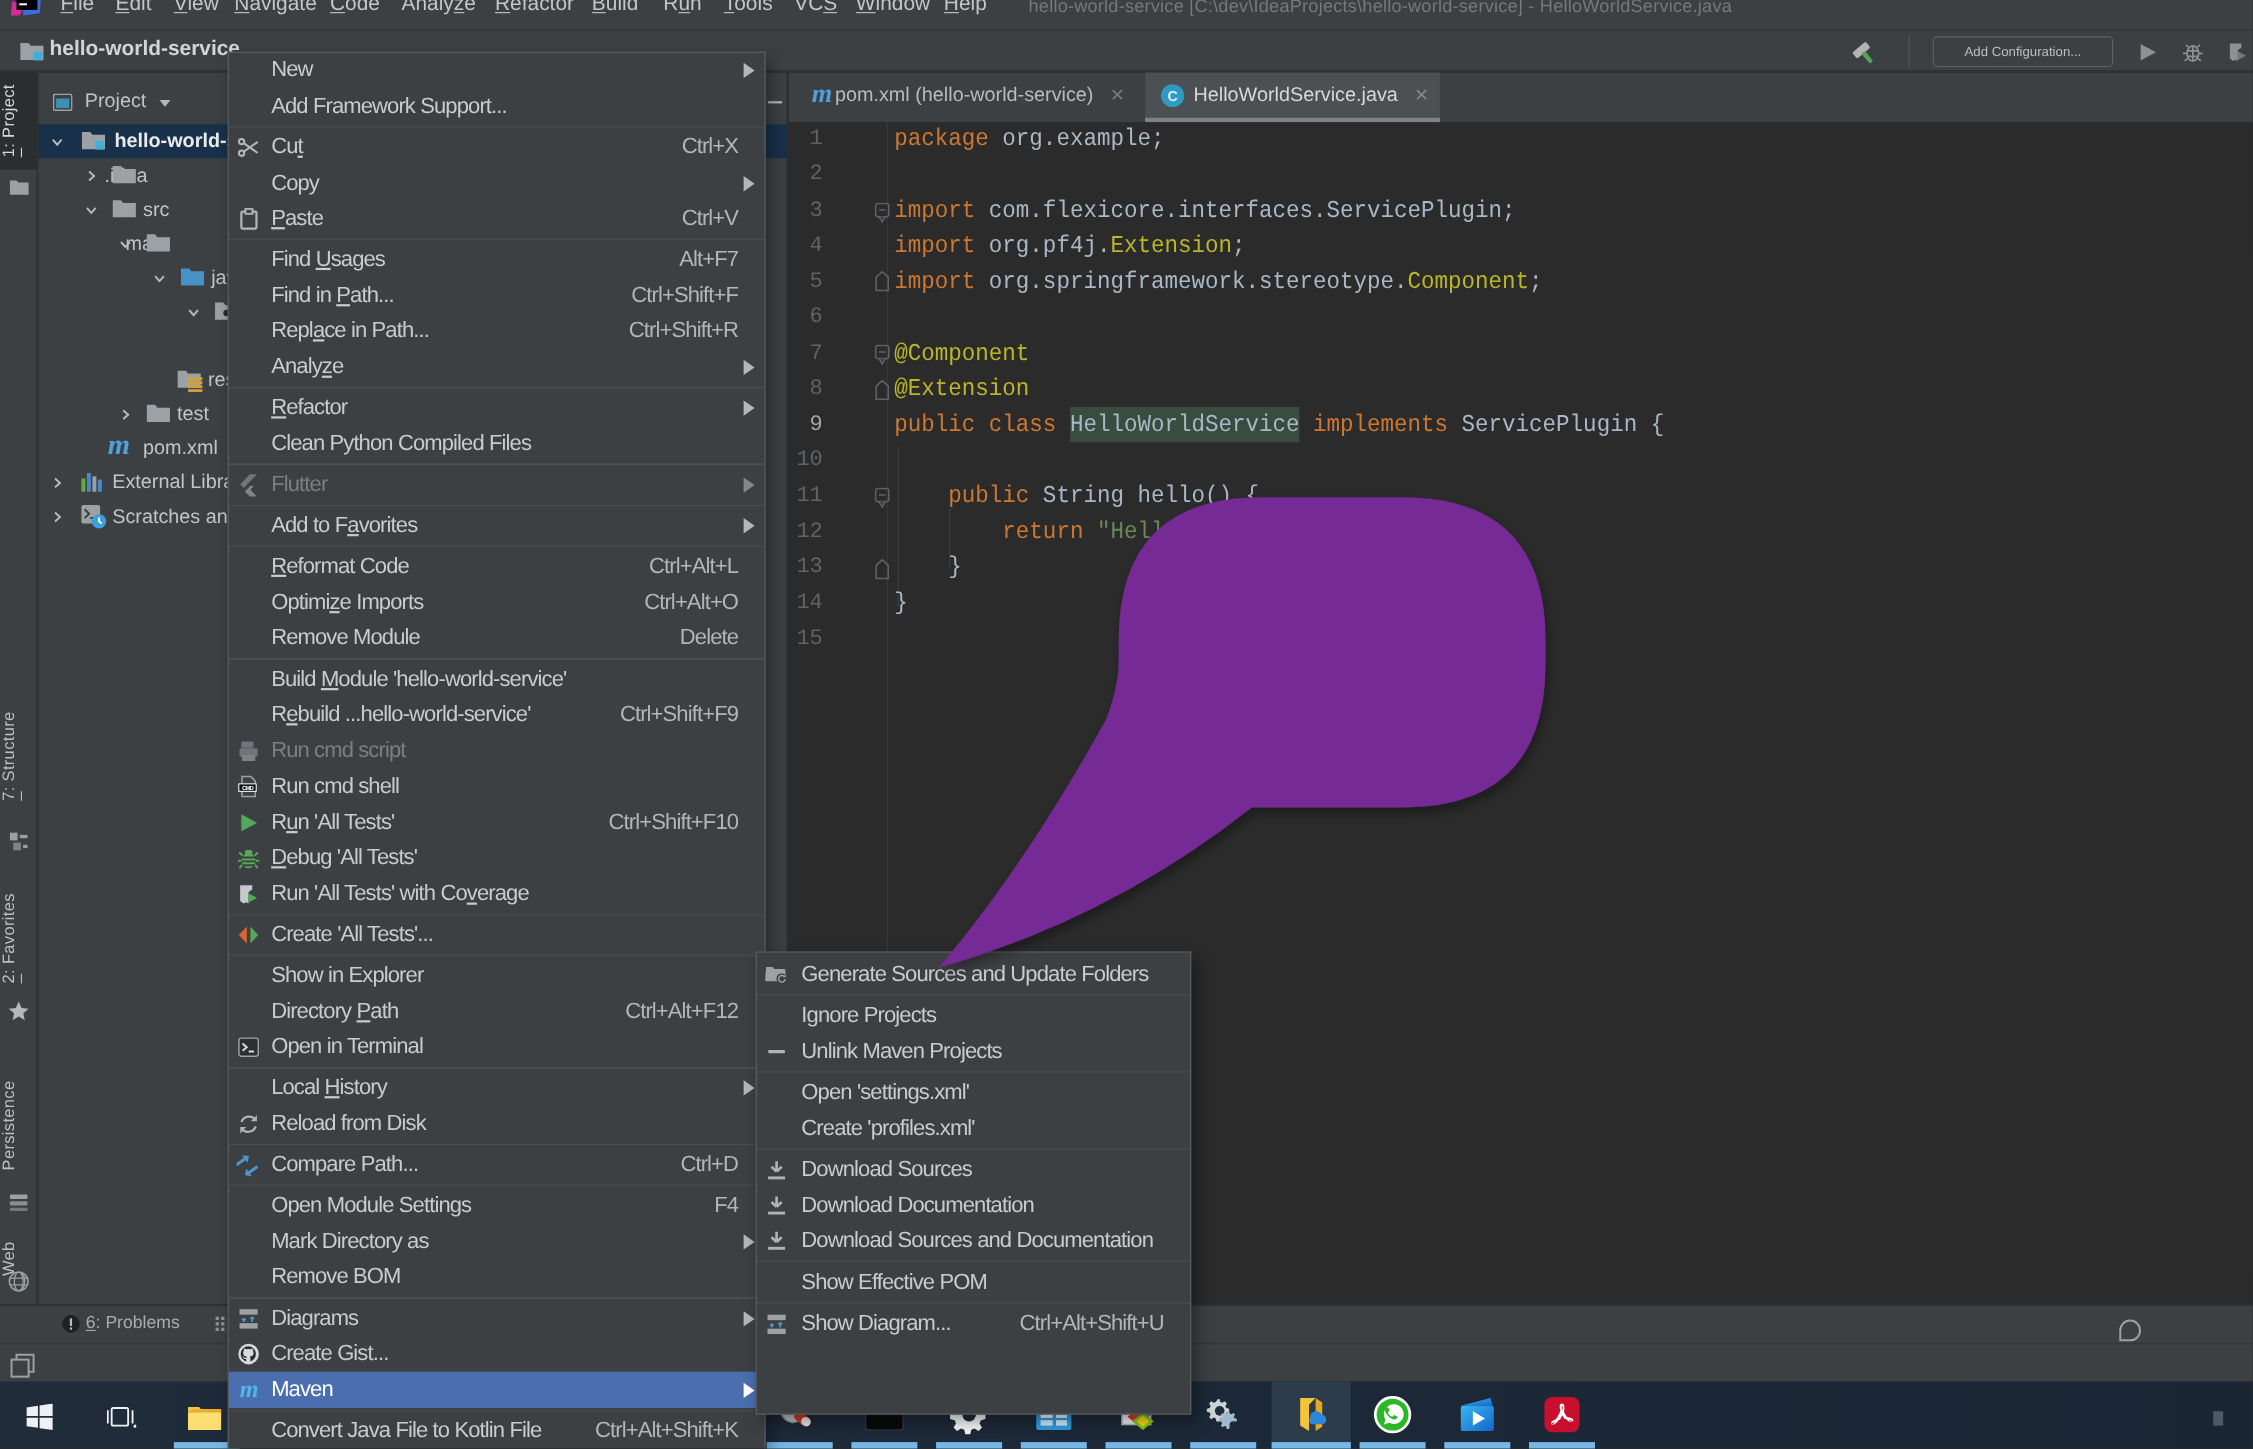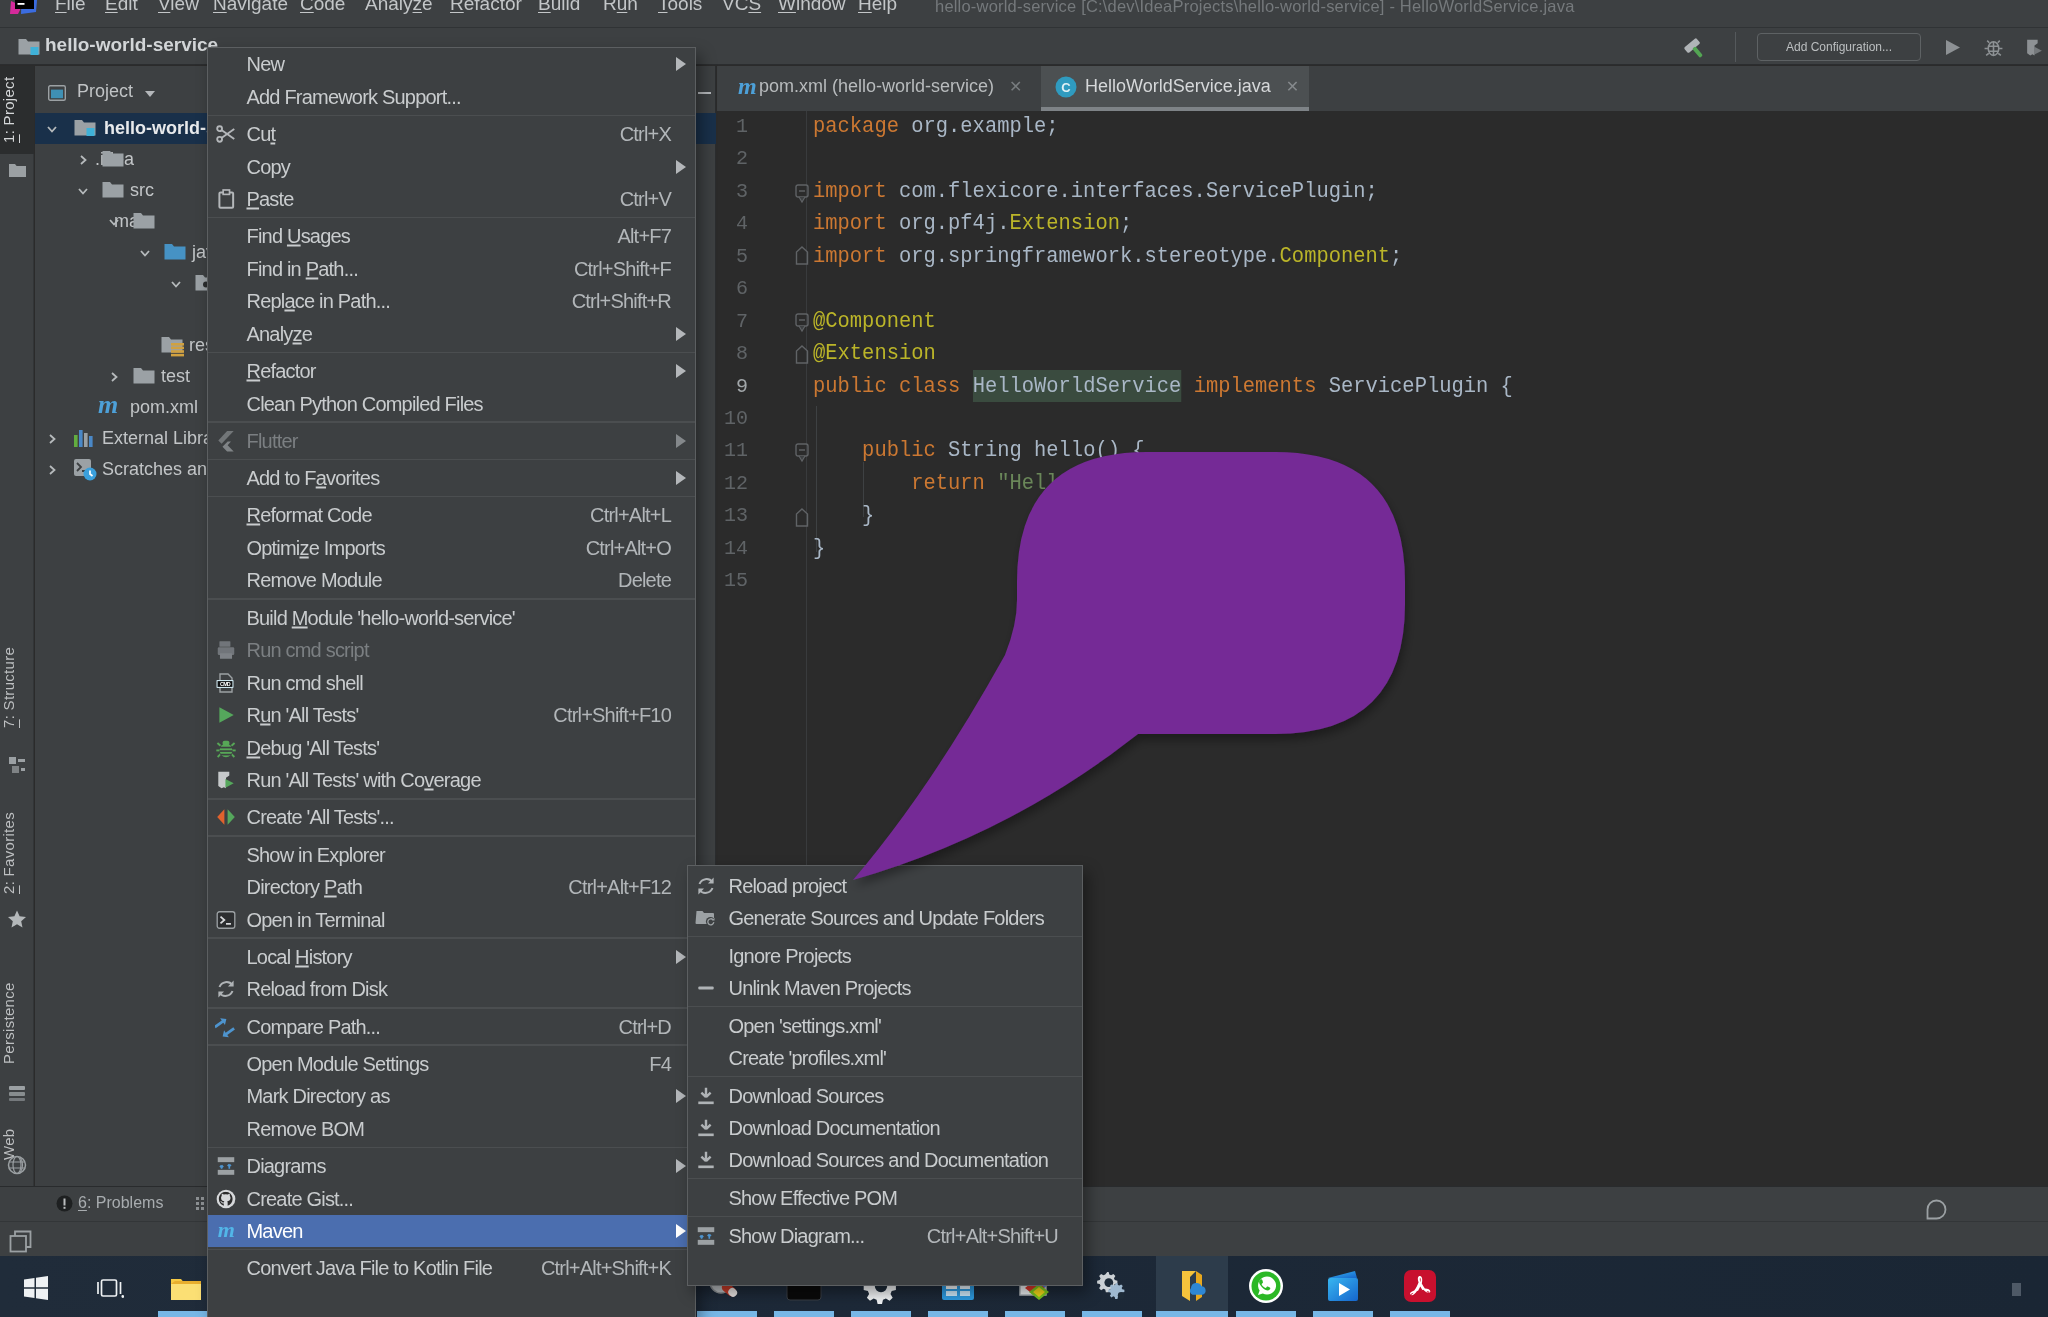--- a/index.html
+++ b/index.html
@@ -587,20 +587,24 @@
       <span class="sc">Ctrl+Alt+O</span>
     </div>
   <div class="mrow">
       <span class="lbl">Remove Module</span>
       <span class="sc">Delete</span>
     </div>
   <div class="msep"></div>
   <div class="mrow">
       <span class="lbl">Build <u>M</u>odule 'hello-world-service'</span>
     </div>
+  <div class="mrow">
+      <span class="lbl">R<u>e</u>build ...hello-world-service'</span>
+      <span class="sc">Ctrl+Shift+F9</span>
+    </div>
   <div class="mrow dis">
       <span class="ico"><svg viewBox="0 0 20 20">
           <g fill="#71757a">
             <rect x="4" y="2" width="10" height="5" rx="0.5"></rect>
             <rect x="2.5" y="7.5" width="15" height="7" rx="1.2"></rect>
             <rect x="4.5" y="13" width="11" height="5" rx="0.5" fill="#7e8287"></rect>
           </g>
         </svg></span>
       <span class="lbl">Run cmd script</span>
     </div>
@@ -734,31 +738,20 @@
   <div class="msep"></div>
   <div class="mrow">
       <span class="lbl">Convert Java File to Kotlin File</span>
       <span class="sc">Ctrl+Alt+Shift+K</span>
     </div>
 </div>
 
 <div class="abs" id="submenu">
   <div style="height:3.5px"></div>
   <div class="mrow">
-      <span class="ico"><svg viewBox="0 0 22 22">
-          <g stroke="#afb3b6" stroke-width="2" fill="none">
-            <path d="M17.5 7 A7.5 7.5 0 0 0 4.5 9"></path>
-            <path d="M4.5 15 A7.5 7.5 0 0 0 17.5 13"></path>
-          </g>
-          <path d="M18.6 2.6 L18.6 8.4 L13 8.4 Z" fill="#afb3b6"></path>
-          <path d="M3.4 19.4 L3.4 13.6 L9 13.6 Z" fill="#afb3b6"></path>
-        </svg></span>
-      <span class="lbl">Reload project</span>
-    </div>
-  <div class="mrow">
       <span class="ico"><svg viewBox="0 0 22 20">
           <path d="M1.5 4 h6 l1.5 2 h9 a1 1 0 0 1 1 1 v9 a1 1 0 0 1 -1 1 h-16.5 a1 1 0 0 1 -1 -1 Z" fill="#9ca1a4"></path>
           <circle cx="15.5" cy="14.5" r="4.6" fill="#3d4042"></circle>
           <g stroke="#9ca1a4" stroke-width="1.3" fill="none">
             <path d="M18 12.7 a3 3 0 1 0 0.8 2.5"></path>
           </g>
           <path d="M19.5 10.8 v2.6 h-2.6 Z" fill="#9ca1a4"></path>
         </svg></span>
       <span class="lbl">Generate Sources and Update Folders</span>
     </div>

